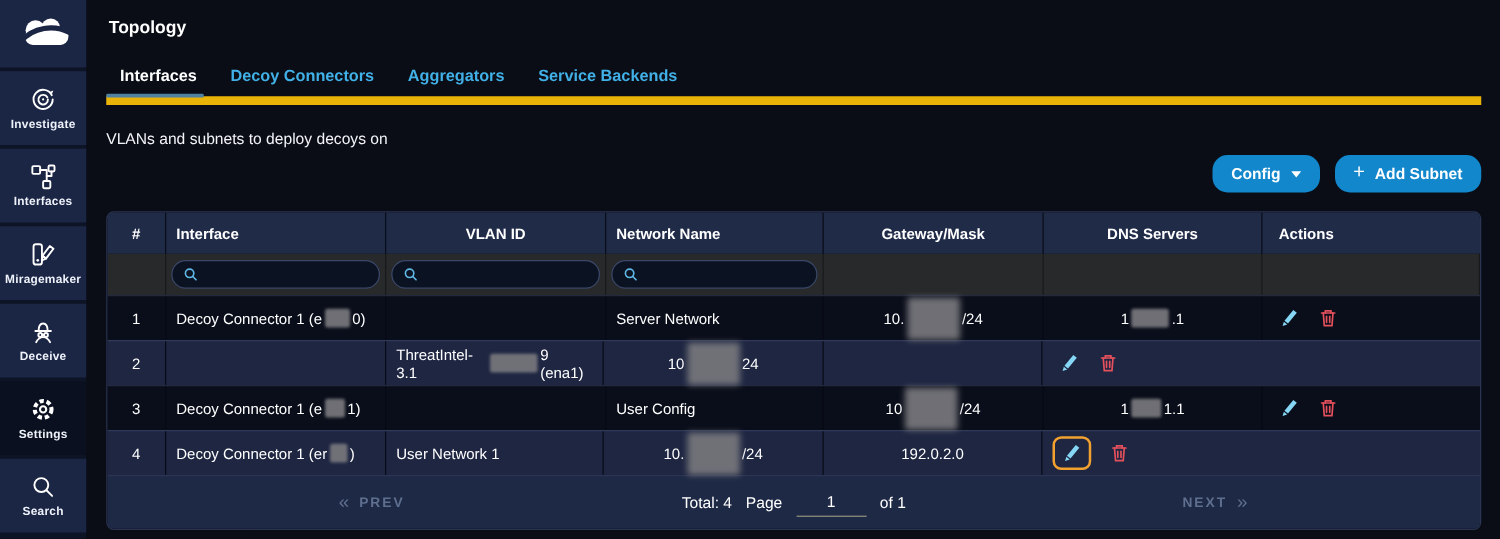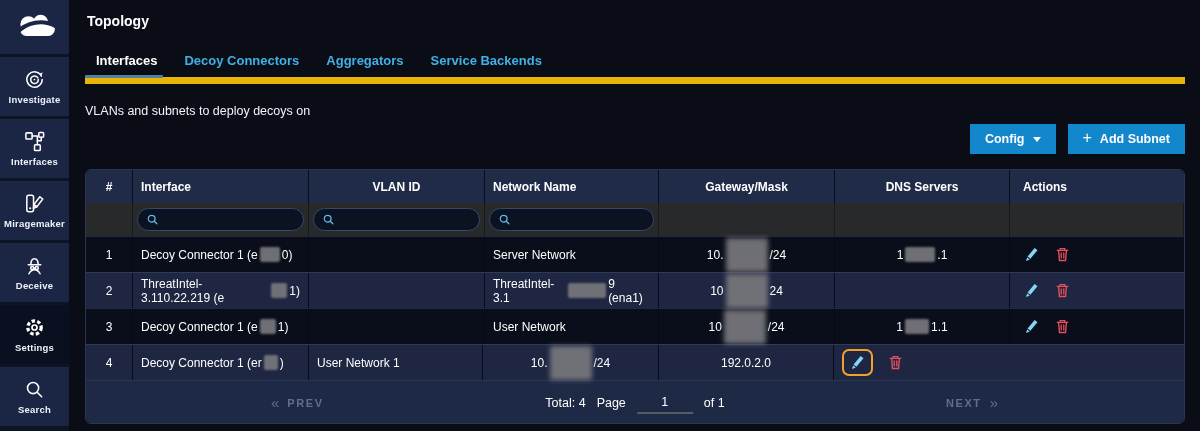--- a/index.html
+++ b/index.html
@@ -17,21 +17,21 @@
   .side-item svg{width:23px;height:23px}
   
   .main{flex:1;padding:0 15px 0 16px;position:relative;box-sizing:border-box}
   .title{font-size:14px;font-weight:700;margin:13px 0 0 2px}
   .tabs{display:flex;gap:27px;margin-top:19px;border-bottom:7px solid #eab308;padding-left:11px}
   .tab{font-size:13px;font-weight:700;color:#41b0e6;padding:5px 0 9px;cursor:pointer;position:relative;white-space:nowrap}
   .tab.active{color:#fff}
   .tab.active::after{content:"";position:absolute;left:-11px;right:-6px;bottom:-1px;height:3px;background:#4e82a0;border-radius:1px}
   .subtitle{margin-top:20px;font-size:12.5px;color:#f2f4f8}
   .toolbar{display:flex;justify-content:flex-end;gap:12px;margin-top:6px}
-  .btn{background:#1287cc;color:#fff;font-size:12.5px;font-weight:700;border:none;border-radius:0;height:30px;display:flex;align-items:center;gap:8px;padding:0 15px;cursor:pointer;font-family:inherit}
+  .btn{background:#1287cc;color:#fff;font-size:12.5px;font-weight:700;border:none;border-radius:12px;height:30px;display:flex;align-items:center;gap:8px;padding:0 15px;cursor:pointer;font-family:inherit}
   .caret{width:0;height:0;border-left:4px solid transparent;border-right:4px solid transparent;border-top:5px solid #fff;margin-top:1px}
   .plus{font-size:16px;font-weight:400;line-height:1;margin-top:-2px}
   
   .tablewrap{margin-top:15px;border:1px solid #2b3553;border-radius:6px;overflow:hidden;background:#0a0e1a}
   .trow{display:flex;align-items:stretch}
   .cell{display:flex;align-items:center;box-sizing:border-box;padding:0 8px;border-right:1px solid rgba(7,10,20,.9);overflow:visible}
   .c0{width:47px;justify-content:center}
   .c1{width:176px}
   .c2{width:176px;justify-content:center}
   .c3{width:174px}
@@ -213,21 +213,20 @@
                   <path d="M7 5.5 V3.2 h6 v2.3"></path>
                   <path d="M4.8 5.5 l1.1 13.5 h8.2 l1.1-13.5"></path>
                   <path d="M8.3 9 v6.5 M11.7 9 v6.5"></path>
                 </svg>
               </span>
             </div>
           </div>
         </div>
         <div class="trow data-row even">
           <div class="cell c0">2</div>
-          <div class="cell c1">ThreatIntel-3.110.22.219 (e<span class="blur" style="width: 16px;"></span>1)</div>
           <div class="cell c2"></div>
           <div class="cell c3">ThreatIntel-3.1<span class="blur" style="width: 38px;"></span>9 (ena1)</div>
           <div class="cell c4">10<span class="blur tall" style="width: 42px;"></span>24</div>
           <div class="cell c5"></div>
           <div class="cell c6">
             <div class="actions">
               <span class="icon-btn">
                 <svg width="17" height="17" viewBox="0 0 20 20">
                   <g fill="#86d7f5">
                     <path d="M5.4 12.4 L13.7 2.3 l3.3 2.6 L8.7 15z"></path>
@@ -243,21 +242,21 @@
                   <path d="M8.3 9 v6.5 M11.7 9 v6.5"></path>
                 </svg>
               </span>
             </div>
           </div>
         </div>
         <div class="trow data-row odd">
           <div class="cell c0">3</div>
           <div class="cell c1">Decoy Connector 1 (e<span class="blur" style="width: 16px;"></span>1)</div>
           <div class="cell c2"></div>
-          <div class="cell c3">User Network</div>
+          <div class="cell c3">User Config</div>
           <div class="cell c4">10<span class="blur tall" style="width: 42px;"></span>/24</div>
           <div class="cell c5">1<span class="blur" style="width: 24px;"></span>1.1</div>
           <div class="cell c6">
             <div class="actions">
               <span class="icon-btn">
                 <svg width="17" height="17" viewBox="0 0 20 20">
                   <g fill="#86d7f5">
                     <path d="M5.4 12.4 L13.7 2.3 l3.3 2.6 L8.7 15z"></path>
                     <path d="M4.8 13.4 l3.2 2.5 -4.4 1.6z"></path>
                   </g>

